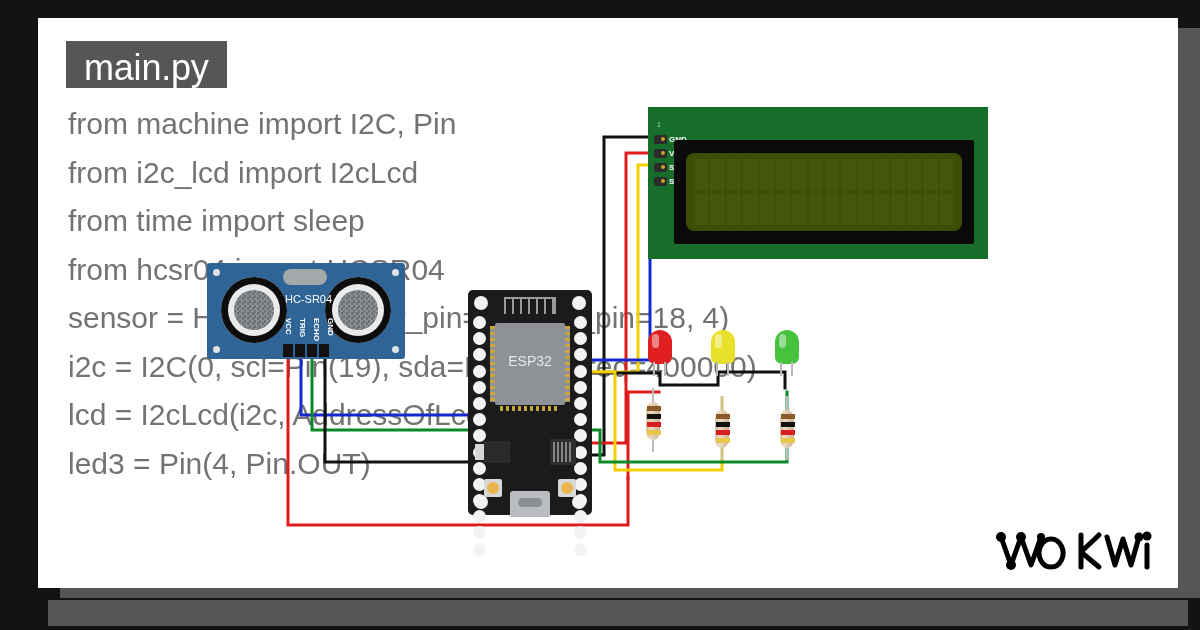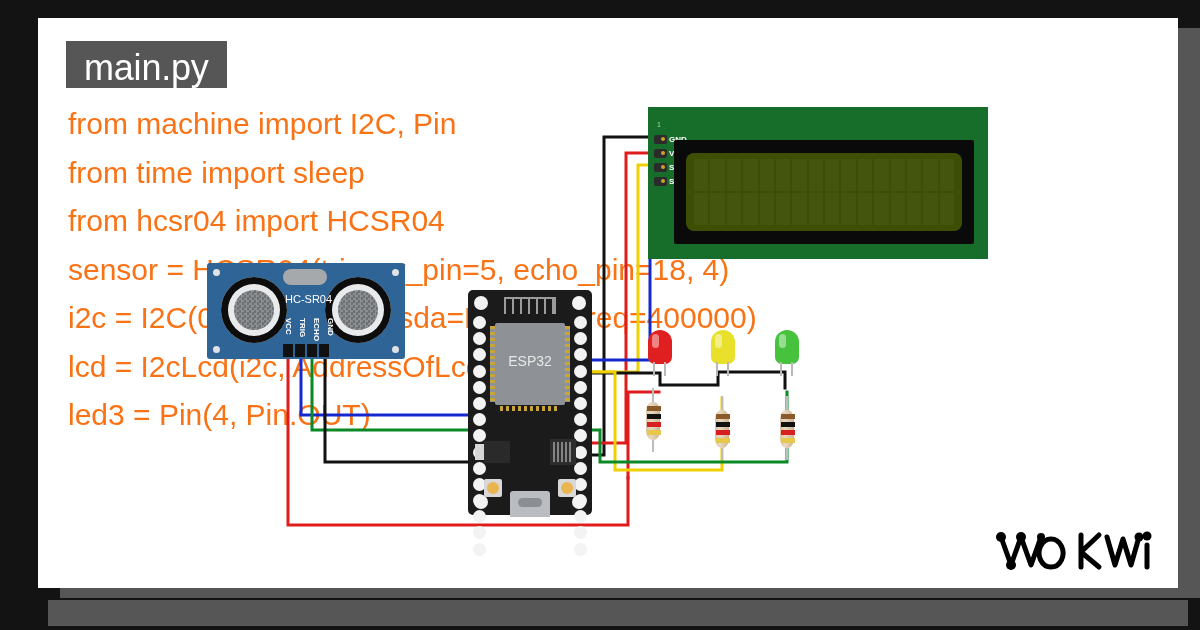--- a/index.html
+++ b/index.html
@@ -38,21 +38,21 @@
   }
 
   
   .code {
     position: absolute; left: 68px; top: 100px;
     width: 800px;
     z-index: 5;
     pointer-events: none;
   }
   .code-line {
-    color: #f97316;
+    color: #737373;
     font-size: 30px;
     line-height: 48.5px;
     white-space: pre;
     font-family: "Liberation Sans", sans-serif;
   }
 
   
   .circuit { position: absolute; left: 0; top: 0; width: 1200px; height: 630px; z-index: 10; }
 
   
@@ -233,20 +233,21 @@
 
 <div id="root">
 
   <div class="panel-shadow"></div>
   <div class="panel"></div>
 
   <div class="file-tab">main.py</div>
 
   <div class="code">
     <div class="code-line">from machine import I2C, Pin</div>
+    <div class="code-line">from i2c_lcd import I2cLcd</div>
     <div class="code-line">from time import sleep</div>
     <div class="code-line">from hcsr04 import HCSR04</div>
     <div class="code-line">sensor = HCSR04(trigger_pin=5, echo_pin=18, 4)</div>
     <div class="code-line">i2c = I2C(0, scl=Pin(19), sda=Pin(21), freq=400000)</div>
     <div class="code-line">lcd = I2cLcd(i2c, AddressOfLcd, 2, 16)</div>
     <div class="code-line">led3 = Pin(4, Pin.OUT)</div>
   </div>
 
   <svg class="circuit" viewBox="0 0 1200 630" xmlns="http://www.w3.org/2000/svg">
     <g fill="none" stroke-width="3" stroke-linecap="square">

